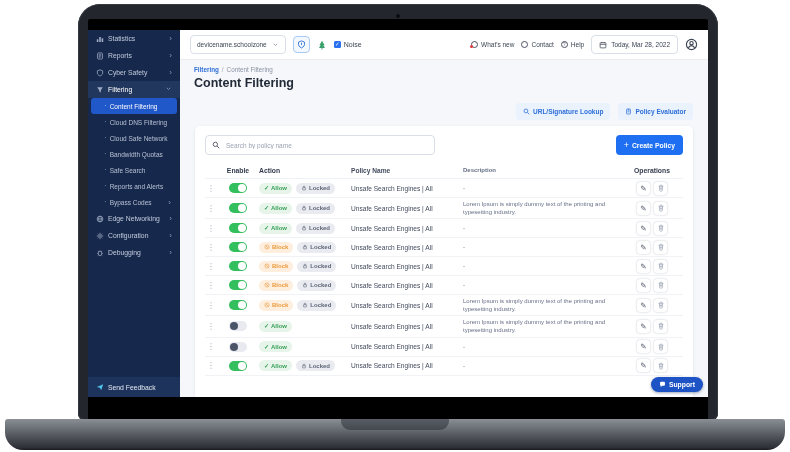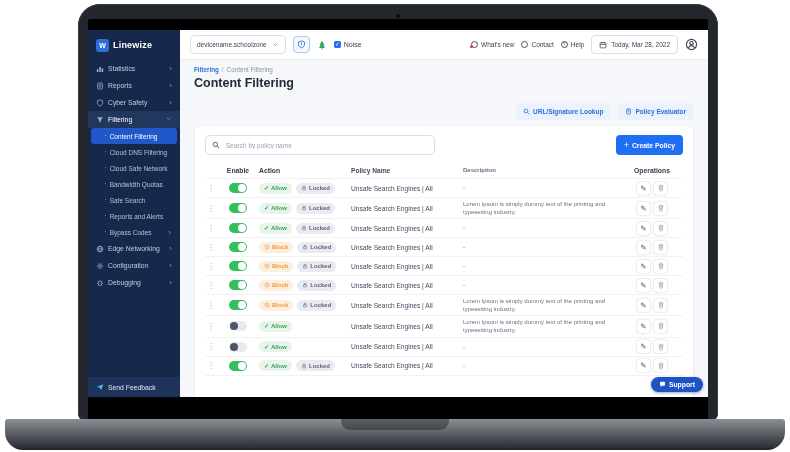--- a/index.html
+++ b/index.html
@@ -108,24 +108,20 @@
 </head>
 <body>
 
 <div class="stage">
   <div class="bezel">
     <div class="camera"></div>
     <div class="screen">
       <div class="ui">
 
         <aside class="sidebar">
-          <div class="logo-row">
-            <div class="logo-box">W</div>
-            <div class="logo-text">Linewize</div>
-          </div>
           <nav class="nav">
               <div class="nav-item">
                 <span class="nico">
                   <svg viewBox="0 0 10 10" fill="currentColor">
                     <rect x="1" y="5.2" width="2" height="3.6" rx=".4"></rect>
                     <rect x="4" y="2.6" width="2" height="6.2" rx=".4"></rect>
                     <rect x="7" y="4" width="2" height="4.8" rx=".4"></rect>
                   </svg>
                 </span>
                 <span>Statistics</span>

